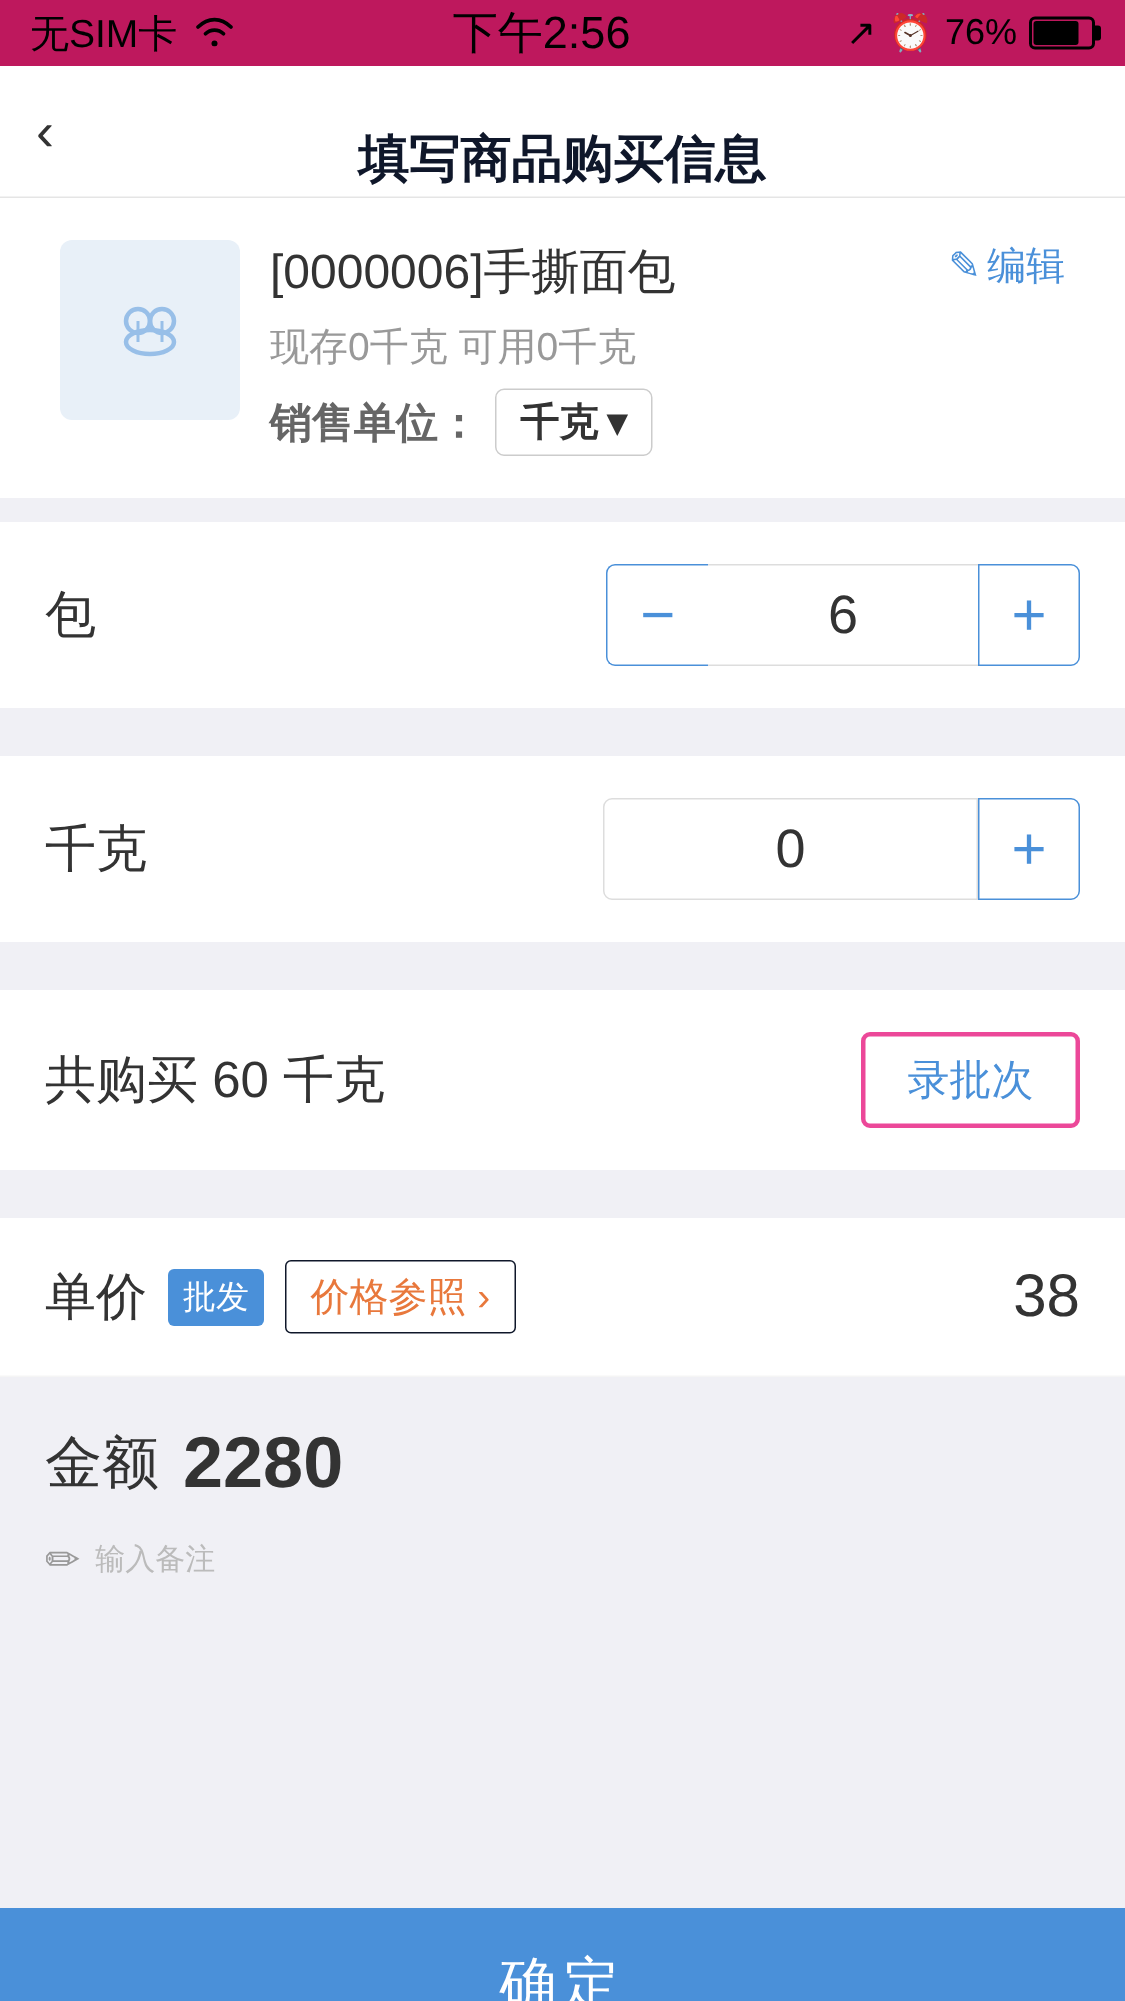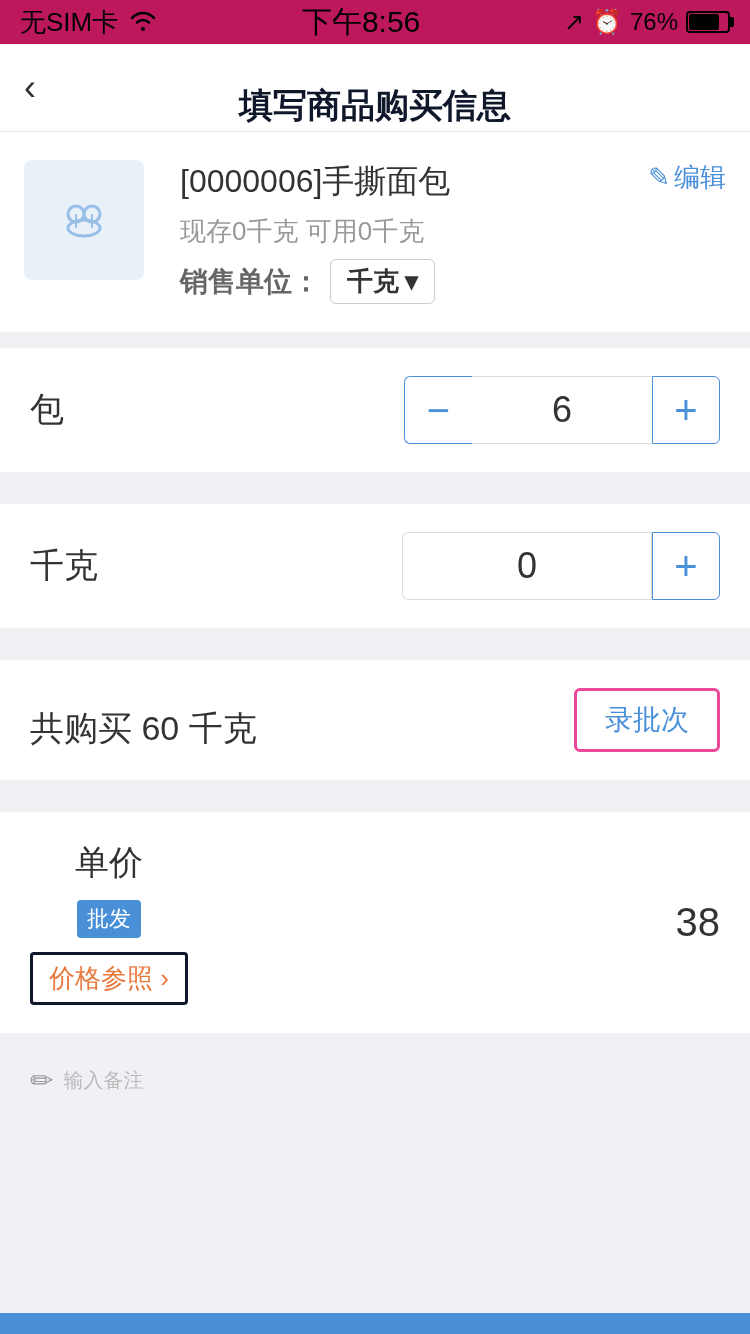--- a/index.html
+++ b/index.html
@@ -91,24 +91,24 @@
     .nav-title {
       font-size: 34px;
       font-weight: 700;
       color: #0f172a;
       margin-top: 36px;
     }
 
     
     .product-card {
       background: #fff;
-      padding: 28px 24px;
+      padding: 28px 40px;
       display: flex;
       align-items: flex-start;
-      gap: 36px;
+      gap: 20px;
       margin-bottom: 16px;
       justify-content: center;
     }
     .product-thumb {
       width: 120px;
       height: 120px;
       background: #e8f0f8;
       border-radius: 8px;
       display: flex;
       align-items: center;
@@ -229,21 +229,21 @@
       display: flex;
       align-items: center;
       justify-content: center;
       cursor: pointer;
       border-radius: 0 6px 6px 0;
     }
 
     
     .total-row {
       display: flex;
-      align-items: flex-end;
+      align-items: center;
       justify-content: space-between;
       padding: 28px 30px;
       background: #fff;
       margin-bottom: 16px;
     }
     .total-label {
       font-size: 34px;
       color: #333;
     }
     .batch-btn {
@@ -265,35 +265,34 @@
       display: flex;
       align-items: center;
       justify-content: space-between;
       padding: 28px 30px;
       border-bottom: 1px solid #f5f5f5;
     }
     .price-label-group {
       display: flex;
       align-items: center;
       gap: 14px;
-      flex-direction: column;
     }
     .price-label {
       font-size: 34px;
       color: #333;
     }
     .badge-pifa {
       background: #4a90d9;
       color: #fff;
       font-size: 22px;
       padding: 4px 10px;
       border-radius: 4px;
     }
     .price-ref-btn {
-      border: 3px solid #0f172a;
+      border: 1px solid #0f172a;
       color: #e8783c;
       font-size: 26px;
       padding: 6px 16px;
       border-radius: 4px;
       display: flex;
       align-items: center;
       gap: 4px;
       cursor: pointer;
     }
     .price-value {
@@ -388,21 +387,21 @@
   <div class="status-left">
     <span>无SIM卡</span>
     <span>
       <svg width="30" height="22" viewBox="0 0 30 22" fill="none">
         <path d="M15 18a2 2 0 100 4 2 2 0 000-4z" fill="#000"></path>
         <path d="M9 13.5C10.8 11.7 12.8 11 15 11s4.2.7 6 2.5" stroke="#000" stroke-width="2.5" fill="none" stroke-linecap="round"></path>
         <path d="M4 9C7.3 5.7 10.9 4 15 4s7.7 1.7 11 5" stroke="#000" stroke-width="2.5" fill="none" stroke-linecap="round"></path>
       </svg>
     </span>
   </div>
-  <div class="status-center">下午8:56</div>
+  <div class="status-center">下午2:56</div>
   <div class="status-right">
     <span>↗</span>
     <span>⏰</span>
     <span>76%</span>
     <span class="battery-icon">
       <span class="battery-fill"></span>
     </span>
   </div>
 </div>
 
@@ -481,20 +480,24 @@
     <div class="price-label-group">
       <span class="price-label">单价</span>
       <span class="badge-pifa">批发</span>
       <div class="price-ref-btn">价格参照 ›</div>
     </div>
     <span class="price-value">38</span>
   </div>
 </div>
 
 <div class="amount-section">
+  <div class="amount-row">
+    <span class="amount-label">金额</span>
+    <span class="amount-value">2280</span>
+  </div>
   <div class="remark-row">
     <span class="remark-icon">✏</span>
     <span class="remark-text">输入备注</span>
   </div>
 </div>
 
 <div class="spacer"></div>
 
 <div class="confirm-btn">确定</div>
 

